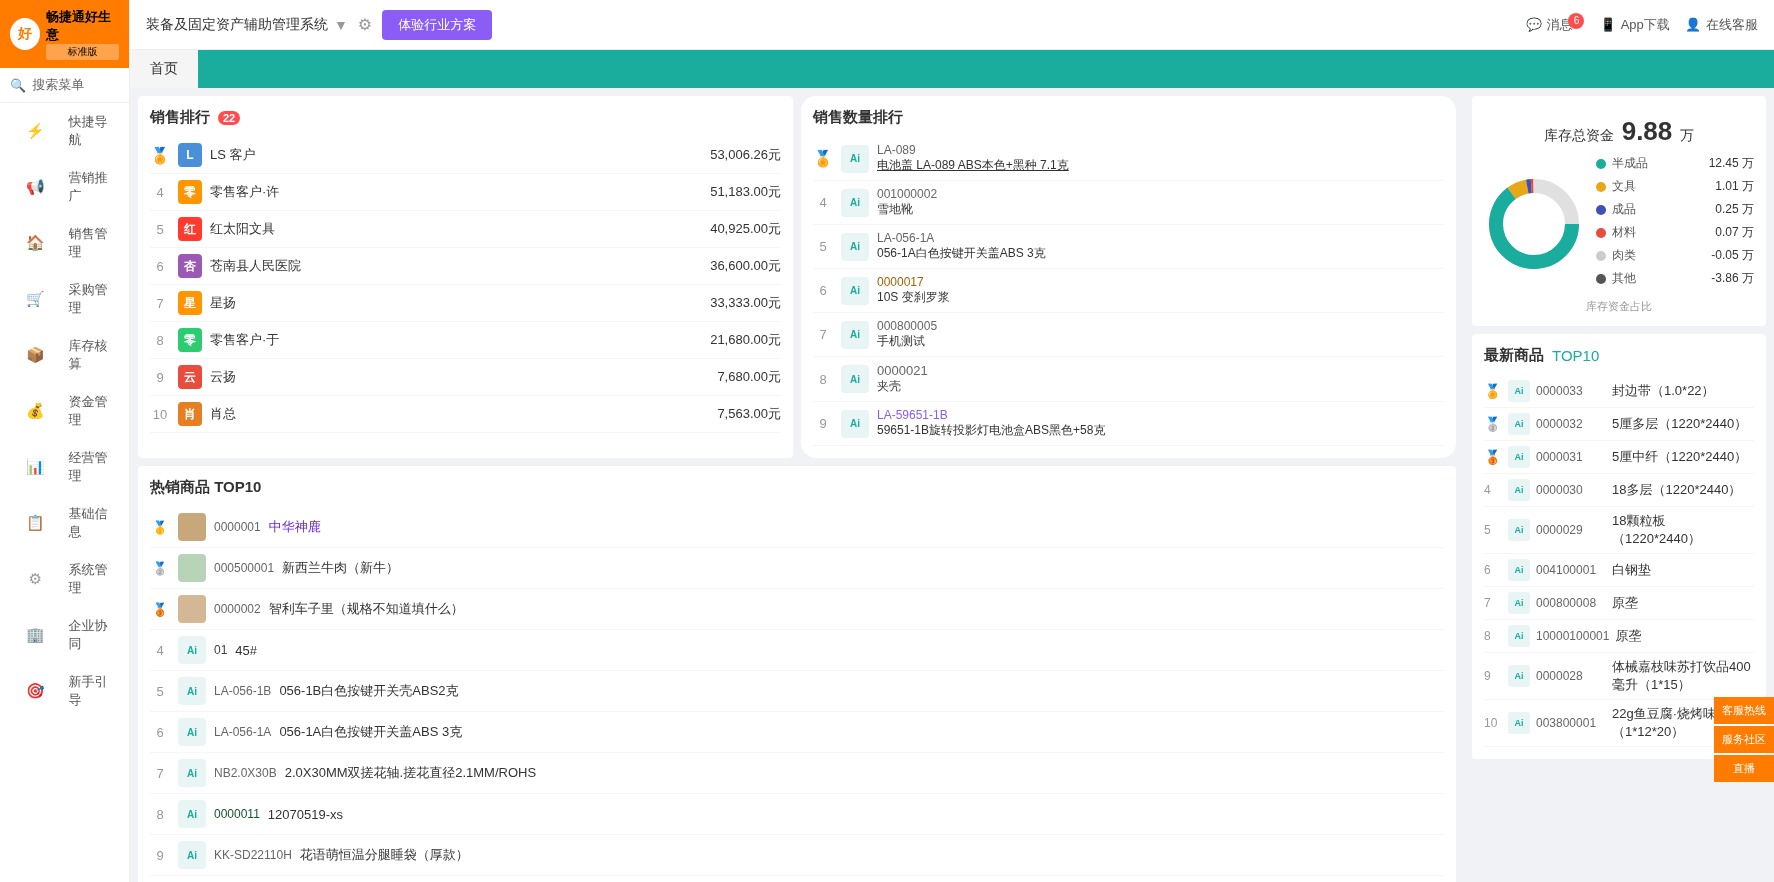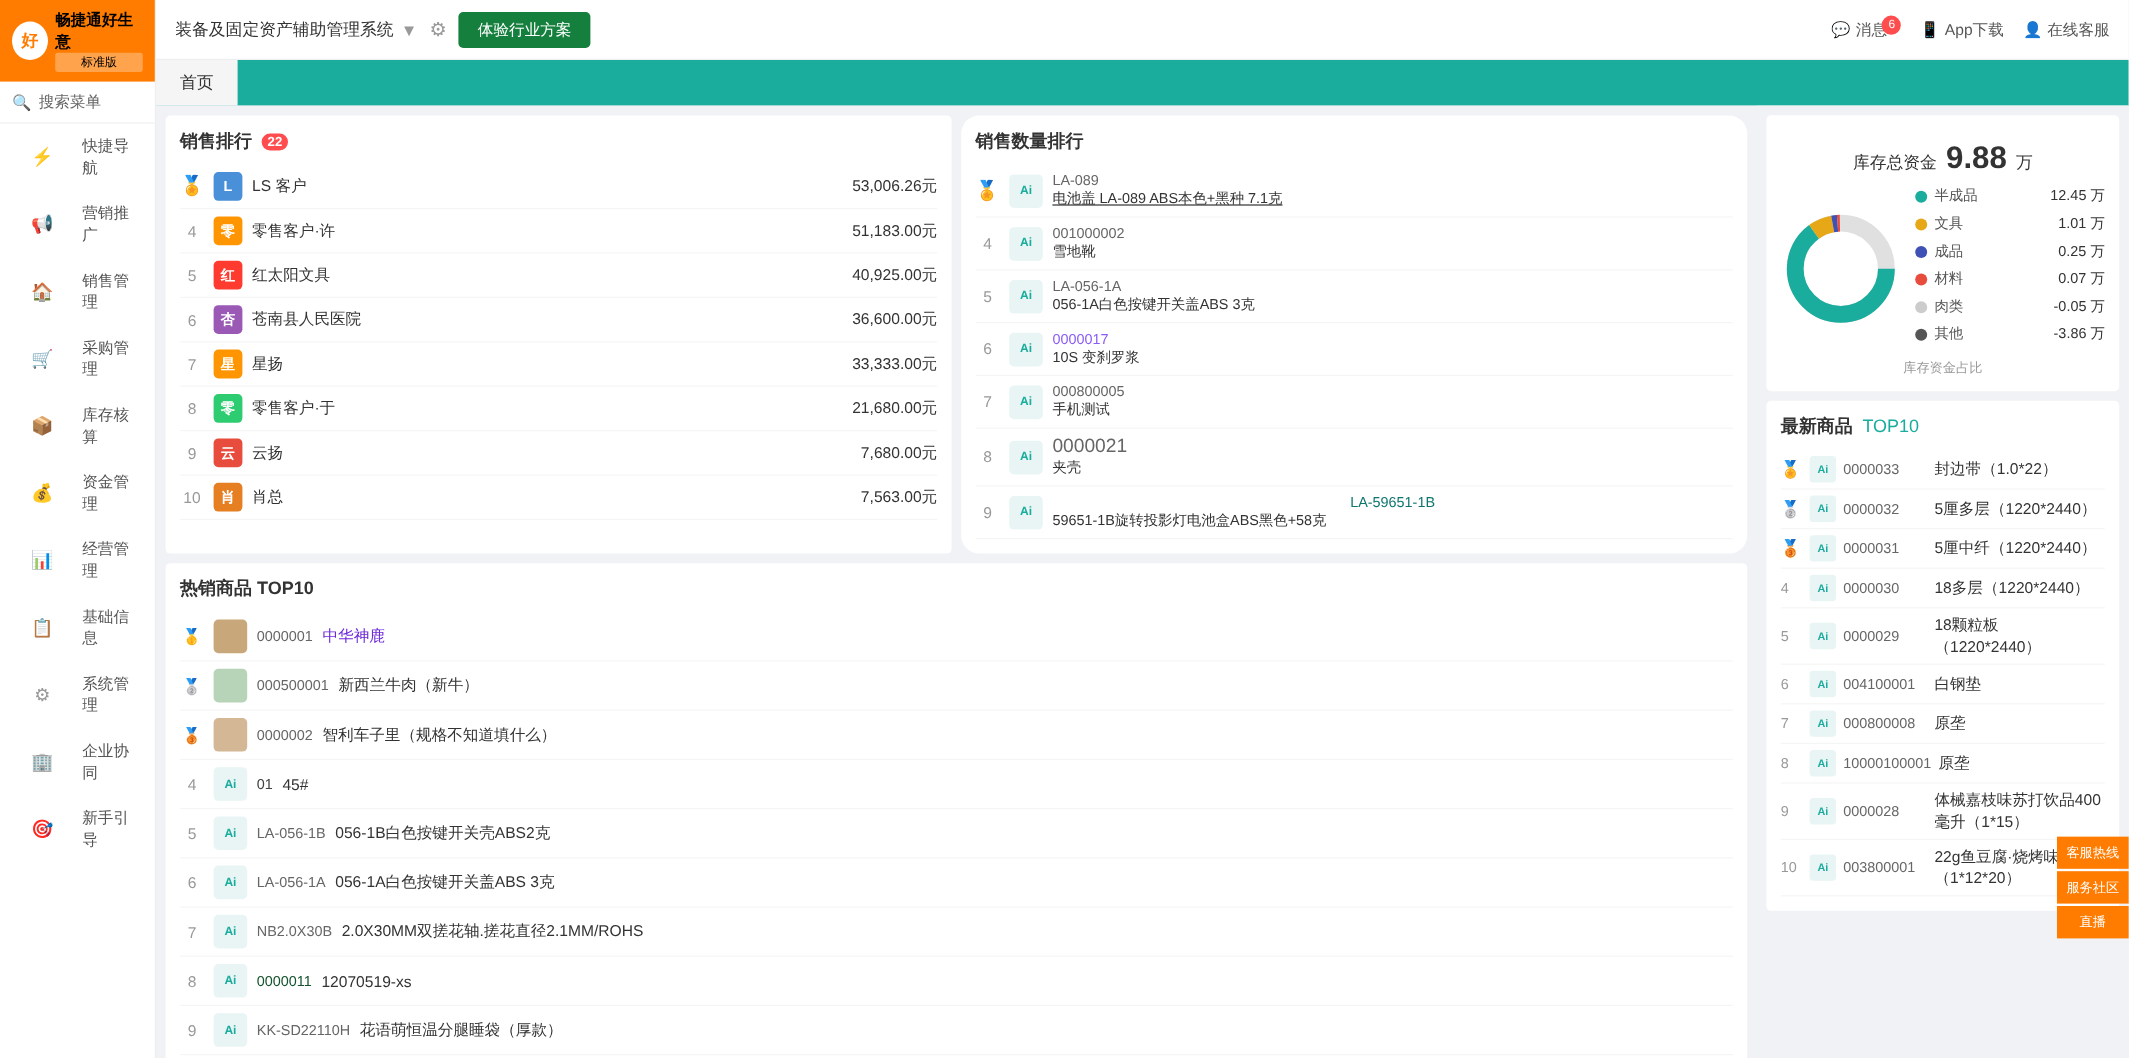--- a/index.html
+++ b/index.html
@@ -15,21 +15,21 @@
     .sidebar-item .icon { width: 18px; height: 18px; display: flex; align-items: center; justify-content: center; color: #999; font-size: 15px; }
     .sidebar-item span { flex: 1; }
 
     
     .main { flex: 1; display: flex; flex-direction: column; overflow: hidden; }
 
     
     .topbar { background: #fff; border-bottom: 1px solid #eee; display: flex; align-items: center; padding: 0 16px; height: 50px; gap: 10px; }
     .topbar-title { display: flex; align-items: center; gap: 6px; font-size: 14px; color: #333; }
     .topbar-gear { color: #999; cursor: pointer; font-size: 16px; }
-    .topbar-btn { background: #15803d; color: #fff; border: none; padding: 6px 16px; border-radius: 4px; cursor: pointer; font-size: 13px; }
+    .topbar-btn { background: #8b5cf6; color: #fff; border: none; padding: 6px 16px; border-radius: 4px; cursor: pointer; font-size: 13px; }
     .topbar-right { margin-left: auto; display: flex; align-items: center; gap: 16px; color: #555; font-size: 13px; }
     .topbar-right .badge { background: #ff4d4f; color: #fff; border-radius: 50%; width: 16px; height: 16px; font-size: 10px; display: inline-flex; align-items: center; justify-content: center; margin-left: -8px; margin-top: -8px; vertical-align: top; }
     .topbar-icon-group { display: flex; align-items: center; gap: 4px; cursor: pointer; }
 
     
     .nav-tabs { background: #1aac9d; display: flex; }
     .nav-tab { padding: 10px 20px; color: #fff; cursor: pointer; font-size: 14px; background: #1aac9d; }
     .nav-tab.active { background: #f5f5f5; color: #333; }
 
     
@@ -262,45 +262,45 @@
               <div class="product-placeholder">Ai</div>
               <div style="flex:1;">
                 <div style="font-size:12px;color:#666;">LA-056-1A</div>
                 <div style="font-size:12px;color:#333;">056-1A白色按键开关盖ABS 3克</div>
               </div>
             </li>
             <li>
               <span class="rank-num">6</span>
               <div class="product-placeholder">Ai</div>
               <div style="flex:1;">
-                <div style="font-size:12px;color:#8b5cf6;">0000017</div>
+                <div style="font-size:12px;color:#a16207;">0000017</div>
                 <div style="font-size:12px;color:#333;">10S 变刹罗浆</div>
               </div>
             </li>
             <li>
               <span class="rank-num">7</span>
               <div class="product-placeholder">Ai</div>
               <div style="flex:1;">
                 <div style="font-size:12px;color:#666;">000800005</div>
                 <div style="font-size:12px;color:#333;">手机测试</div>
               </div>
             </li>
             <li>
               <span class="rank-num">8</span>
               <div class="product-placeholder">Ai</div>
               <div style="flex:1;">
-                <div style="font-size:16px;color:#666;">0000021</div>
+                <div style="font-size:13px;color:#666;">0000021</div>
                 <div style="font-size:12px;color:#333;">夹壳</div>
               </div>
             </li>
             <li>
               <span class="rank-num">9</span>
               <div class="product-placeholder">Ai</div>
               <div style="flex:1;">
-                <div style="font-size:12px;color:#0f766e;text-align:center;">LA-59651-1B</div>
+                <div style="font-size:12px;color:#8b5cf6;">LA-59651-1B</div>
                 <div style="font-size:12px;color:#333;">59651-1B旋转投影灯电池盒ABS黑色+58克</div>
               </div>
             </li>
           </ul>
         </div>
       </div>
 
       <div style="background:#fff; border-radius:4px; margin:8px; padding:12px;">
         <div class="section-title">
           <span>热销商品 TOP10</span>

